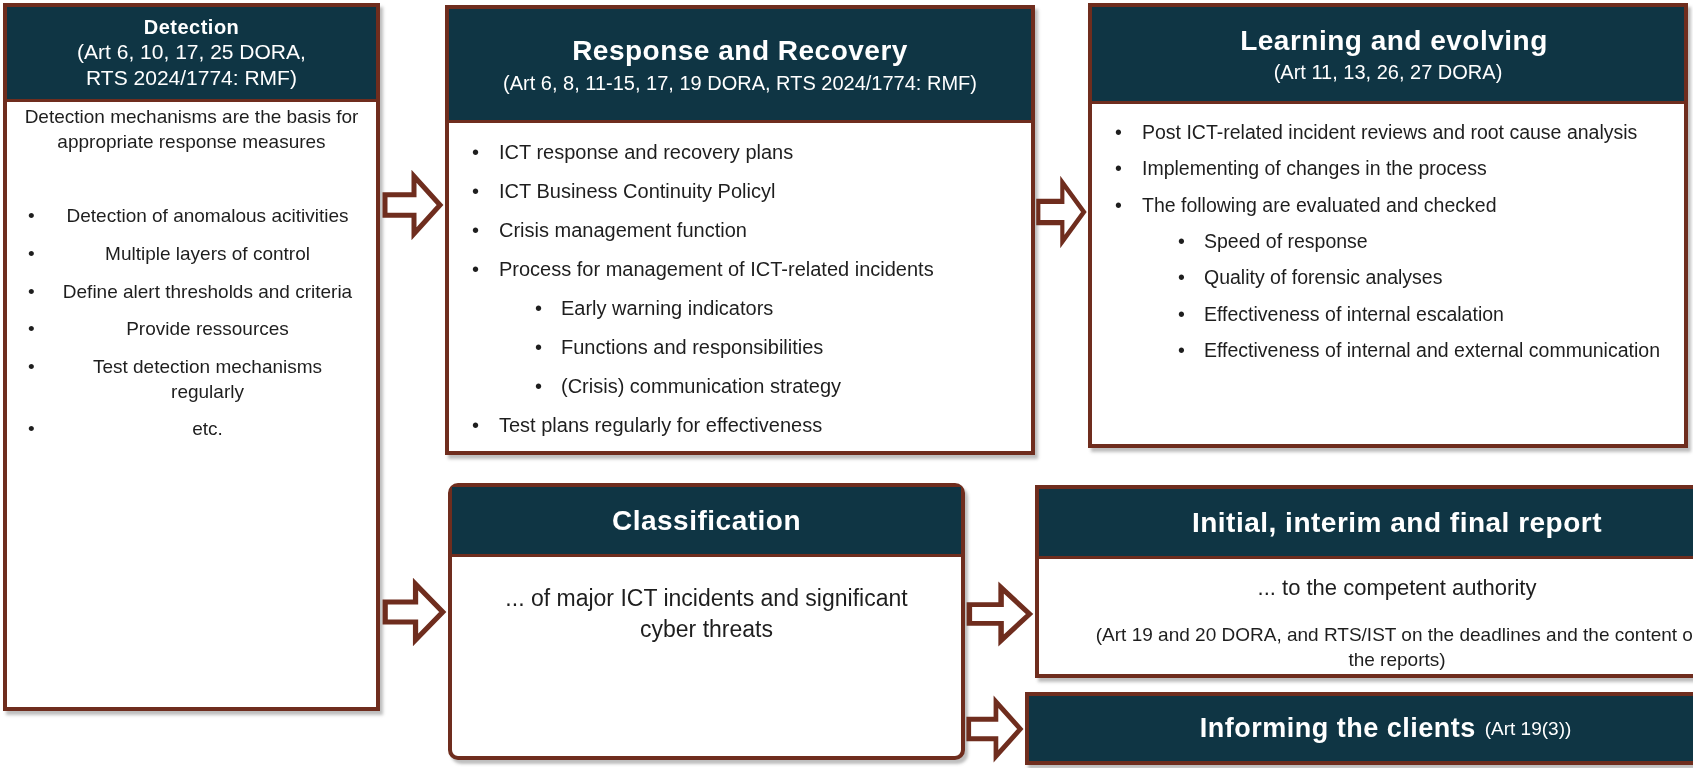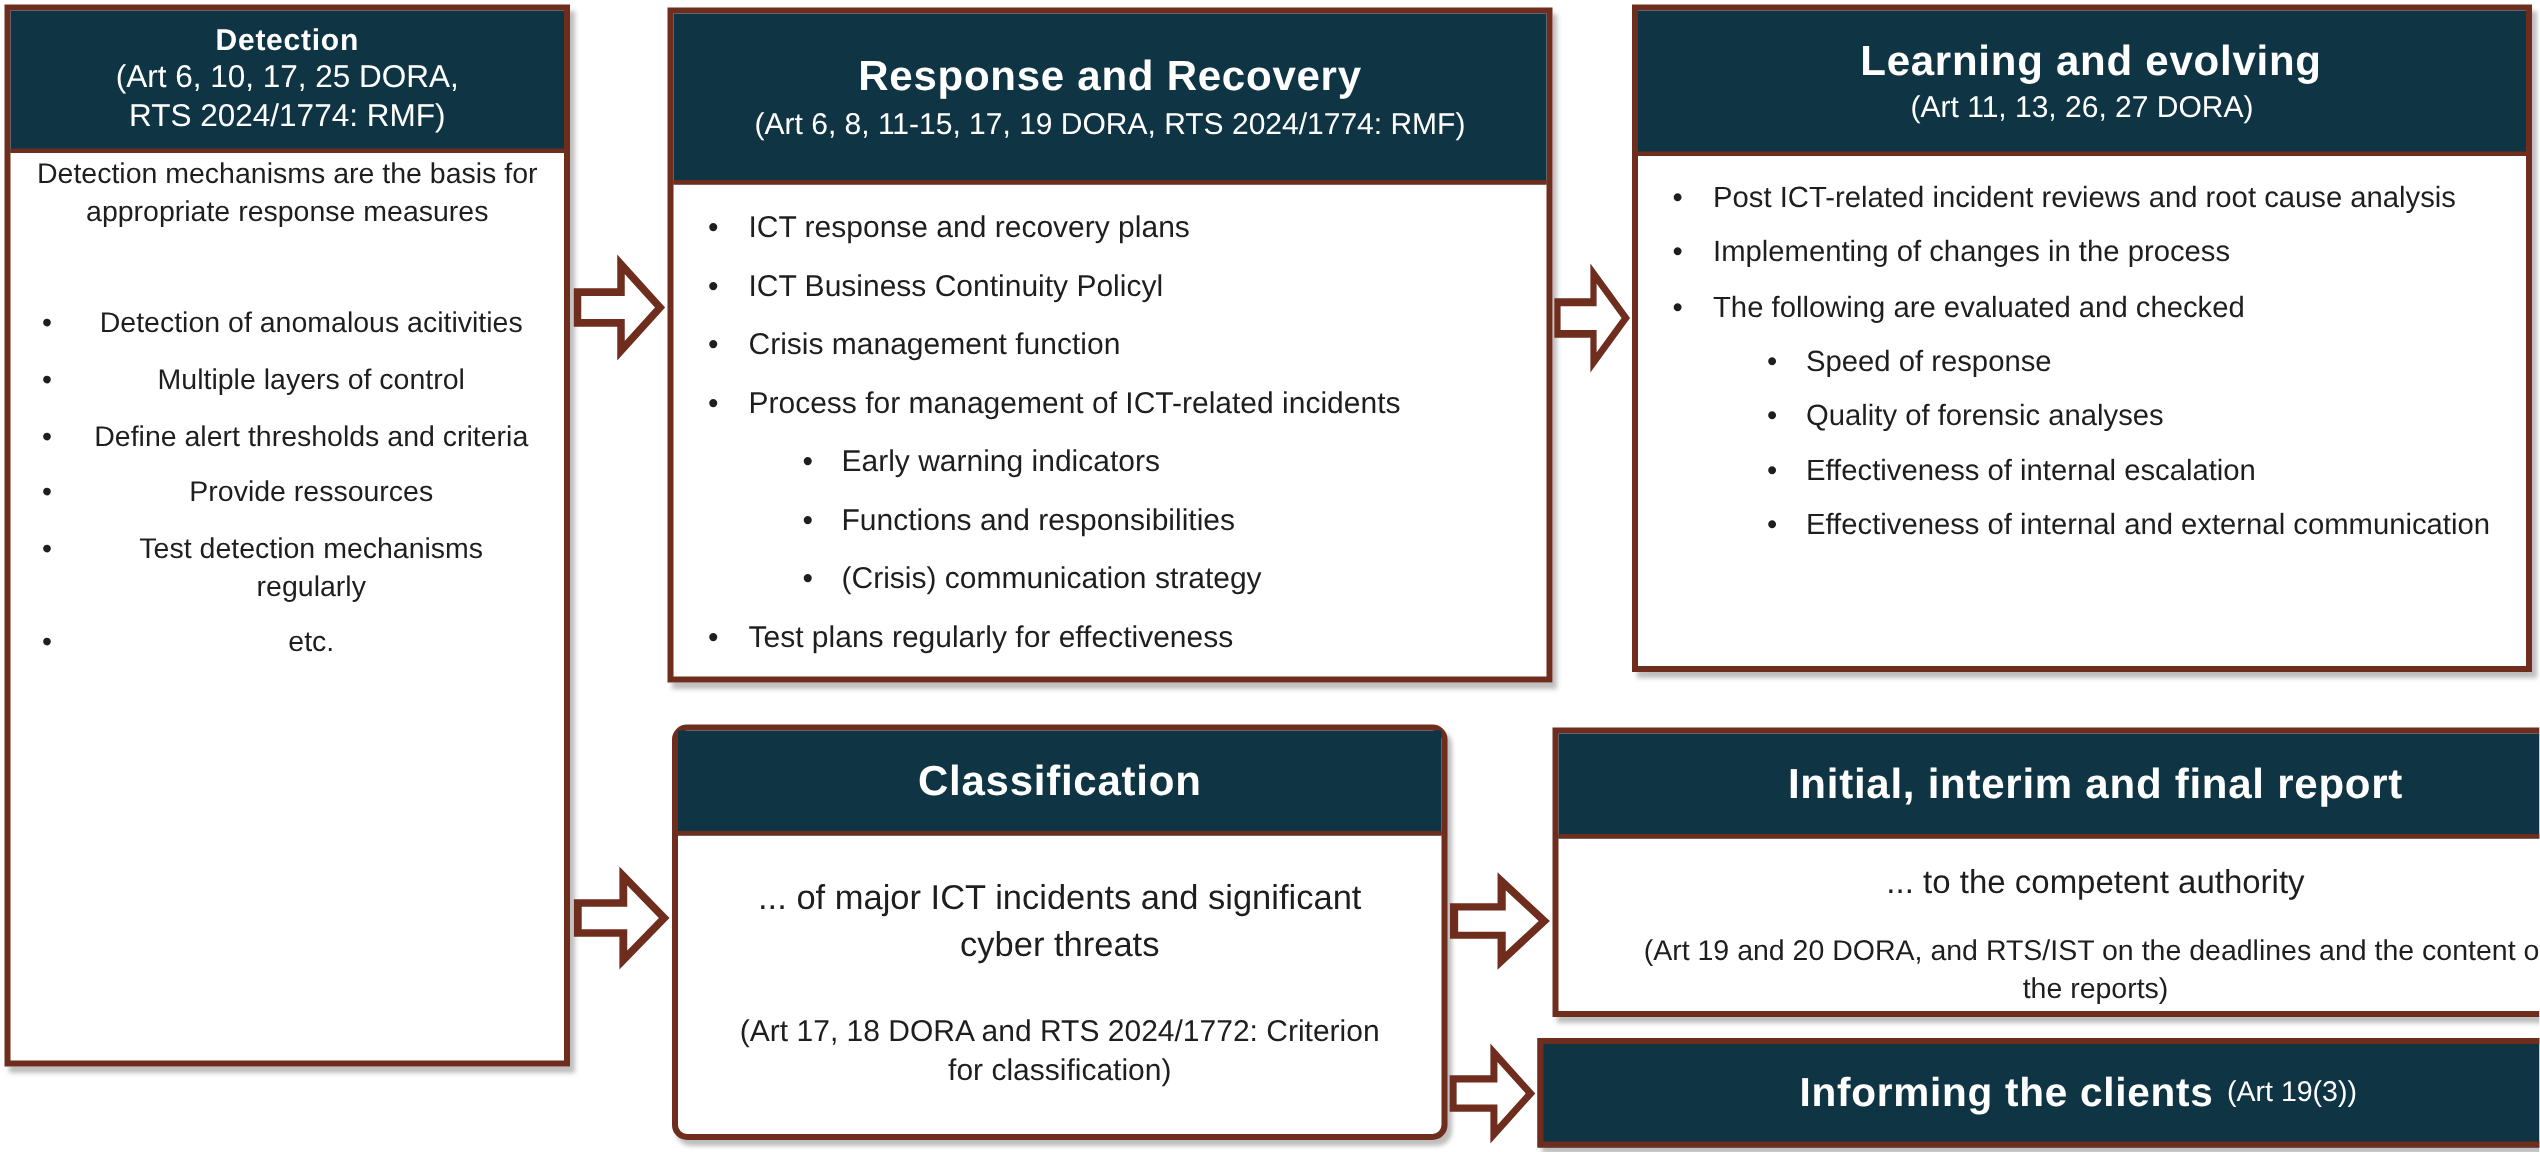--- a/index.html
+++ b/index.html
@@ -152,21 +152,20 @@
         <polygon points="4,26 33,26 33,8 59,36 33,64 33,46 4,46"></polygon>
       </svg>
   </div>
 
   <div class="box" id="box-classification">
     <div class="box-header">
       <div class="box-title">Classification</div>
     </div>
     <div class="box-body">
       <p class="cls-main">... of major ICT incidents and significant cyber threats</p>
-      <p class="cls-ref">(Art 17, 18 DORA and RTS 2024/1772: Criterion for classification)</p>
     </div>
   </div>
 
   <div class="arrow" id="arrow-4">
     <svg viewBox="0 0 64 72" preserveAspectRatio="none">
         <polygon points="4,26 33,26 33,8 59,36 33,64 33,46 4,46"></polygon>
       </svg>
   </div>
 
   <div class="box" id="box-report">

